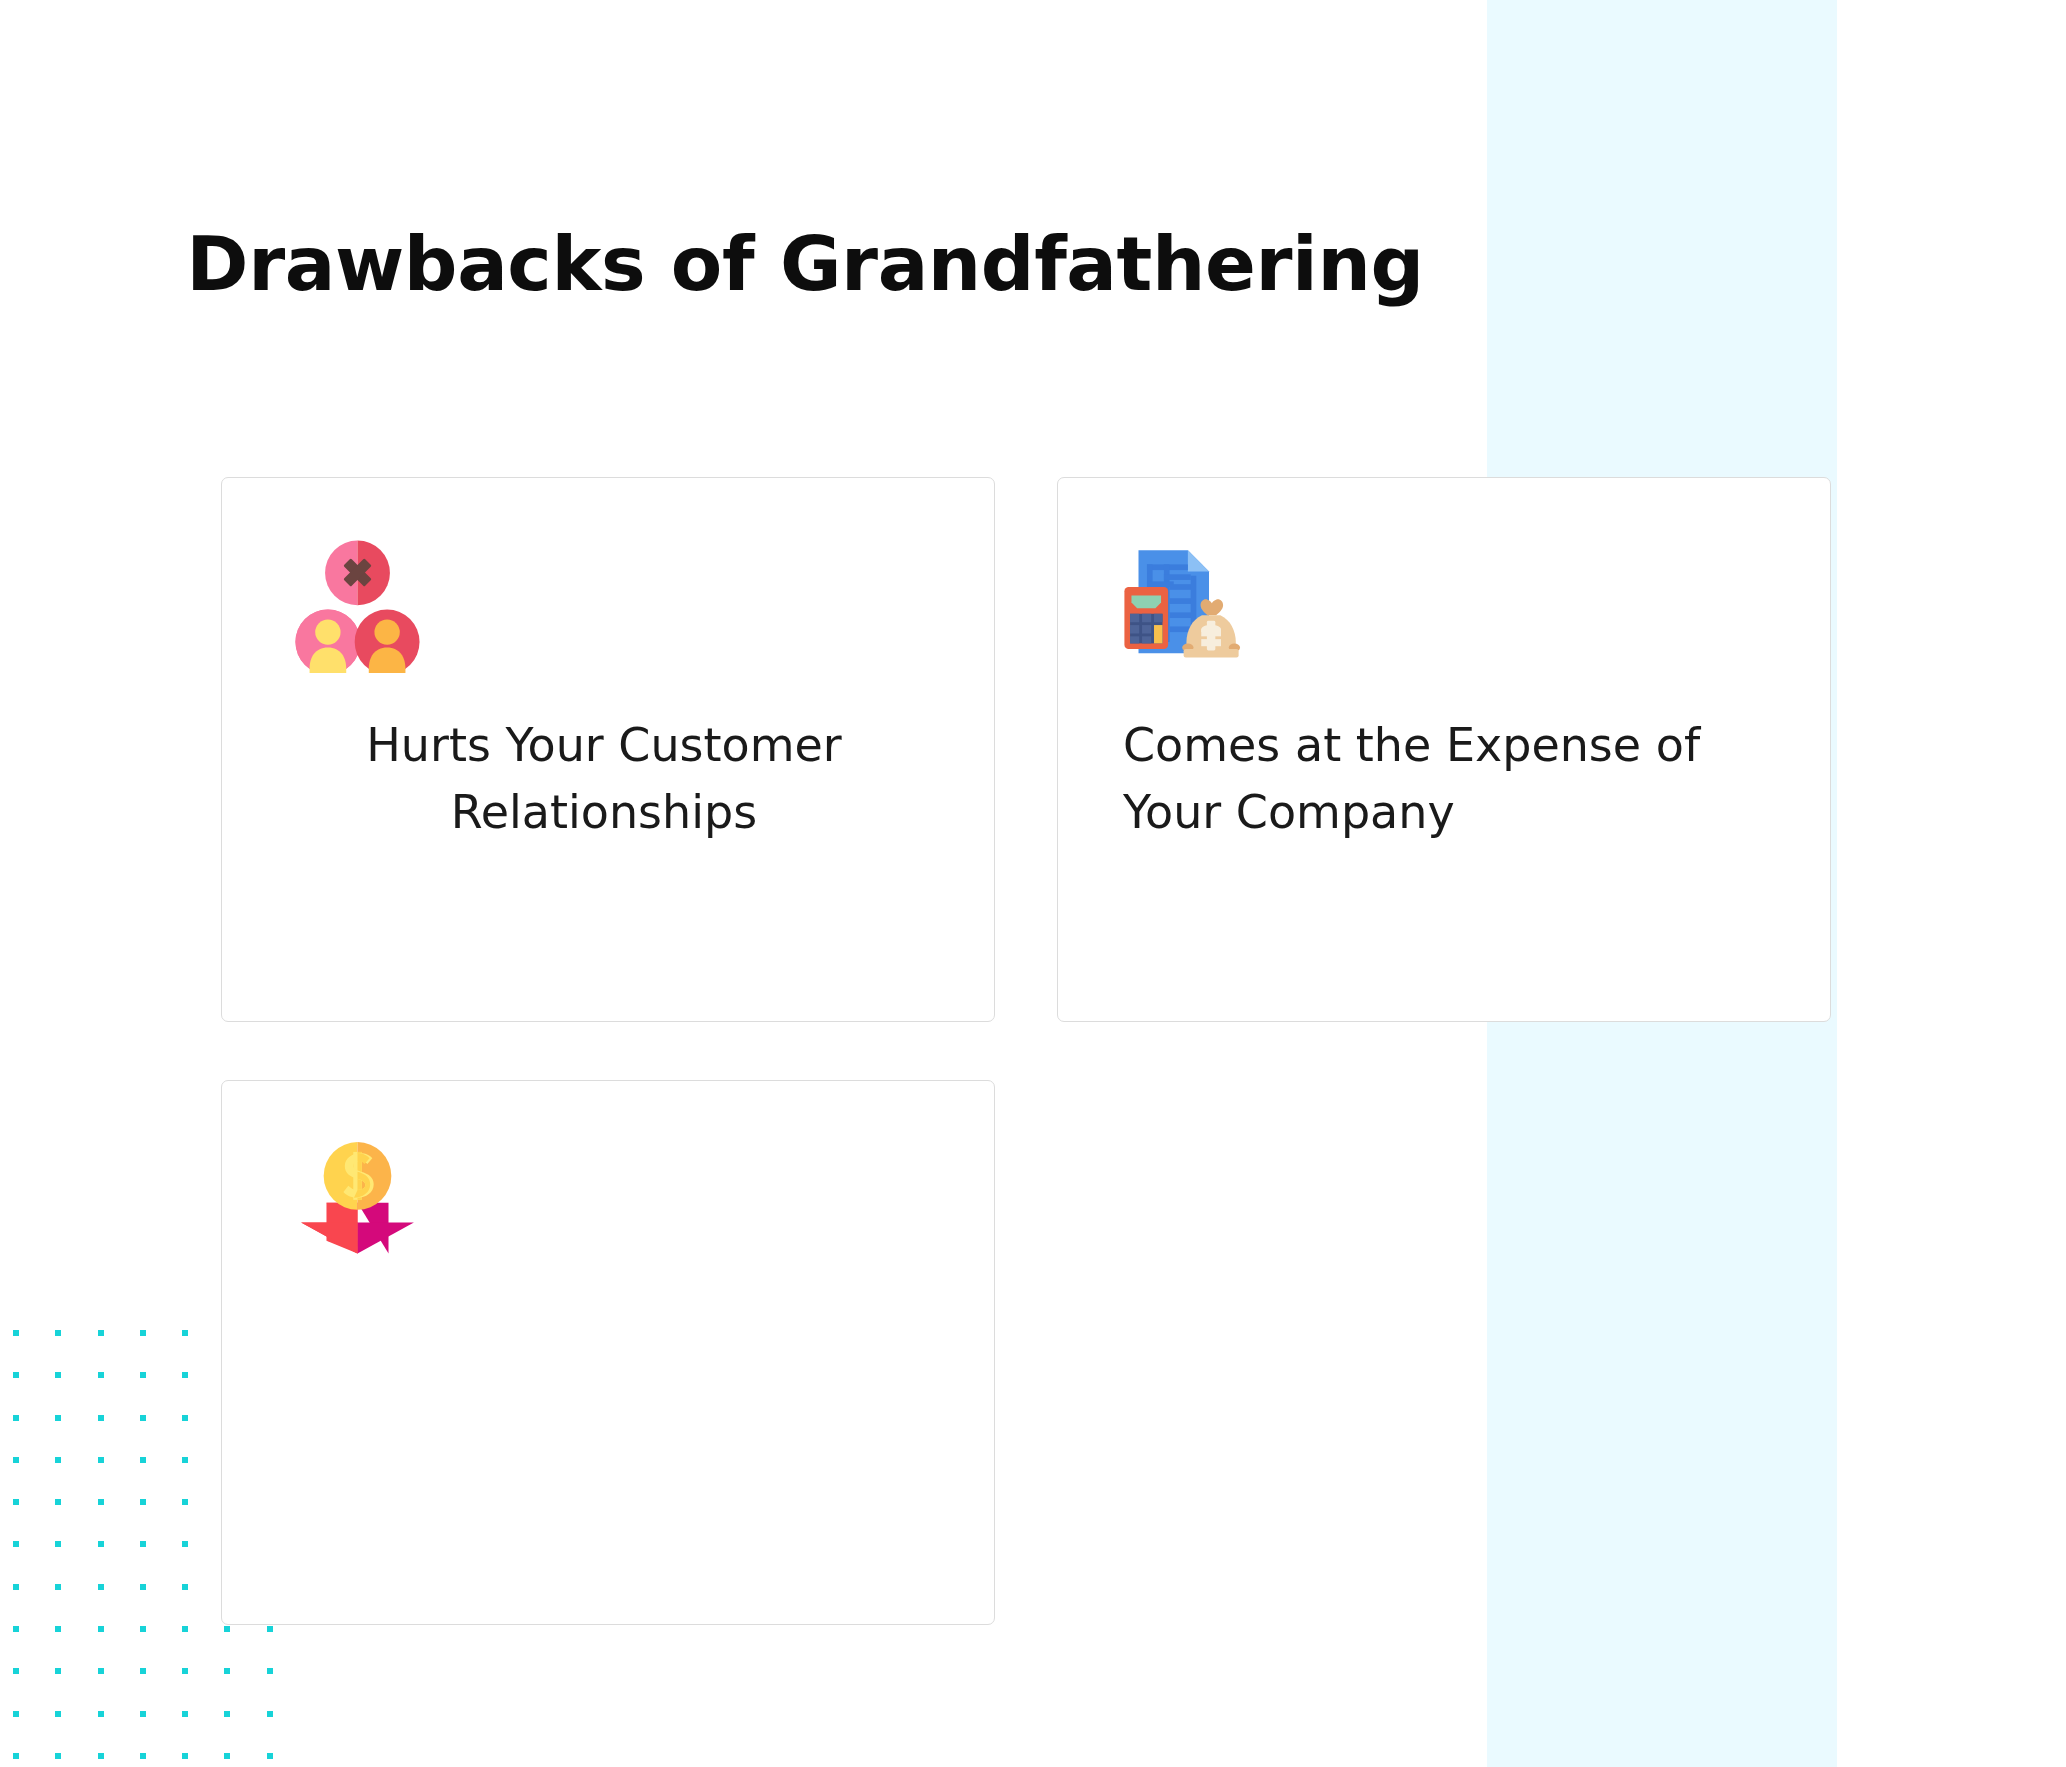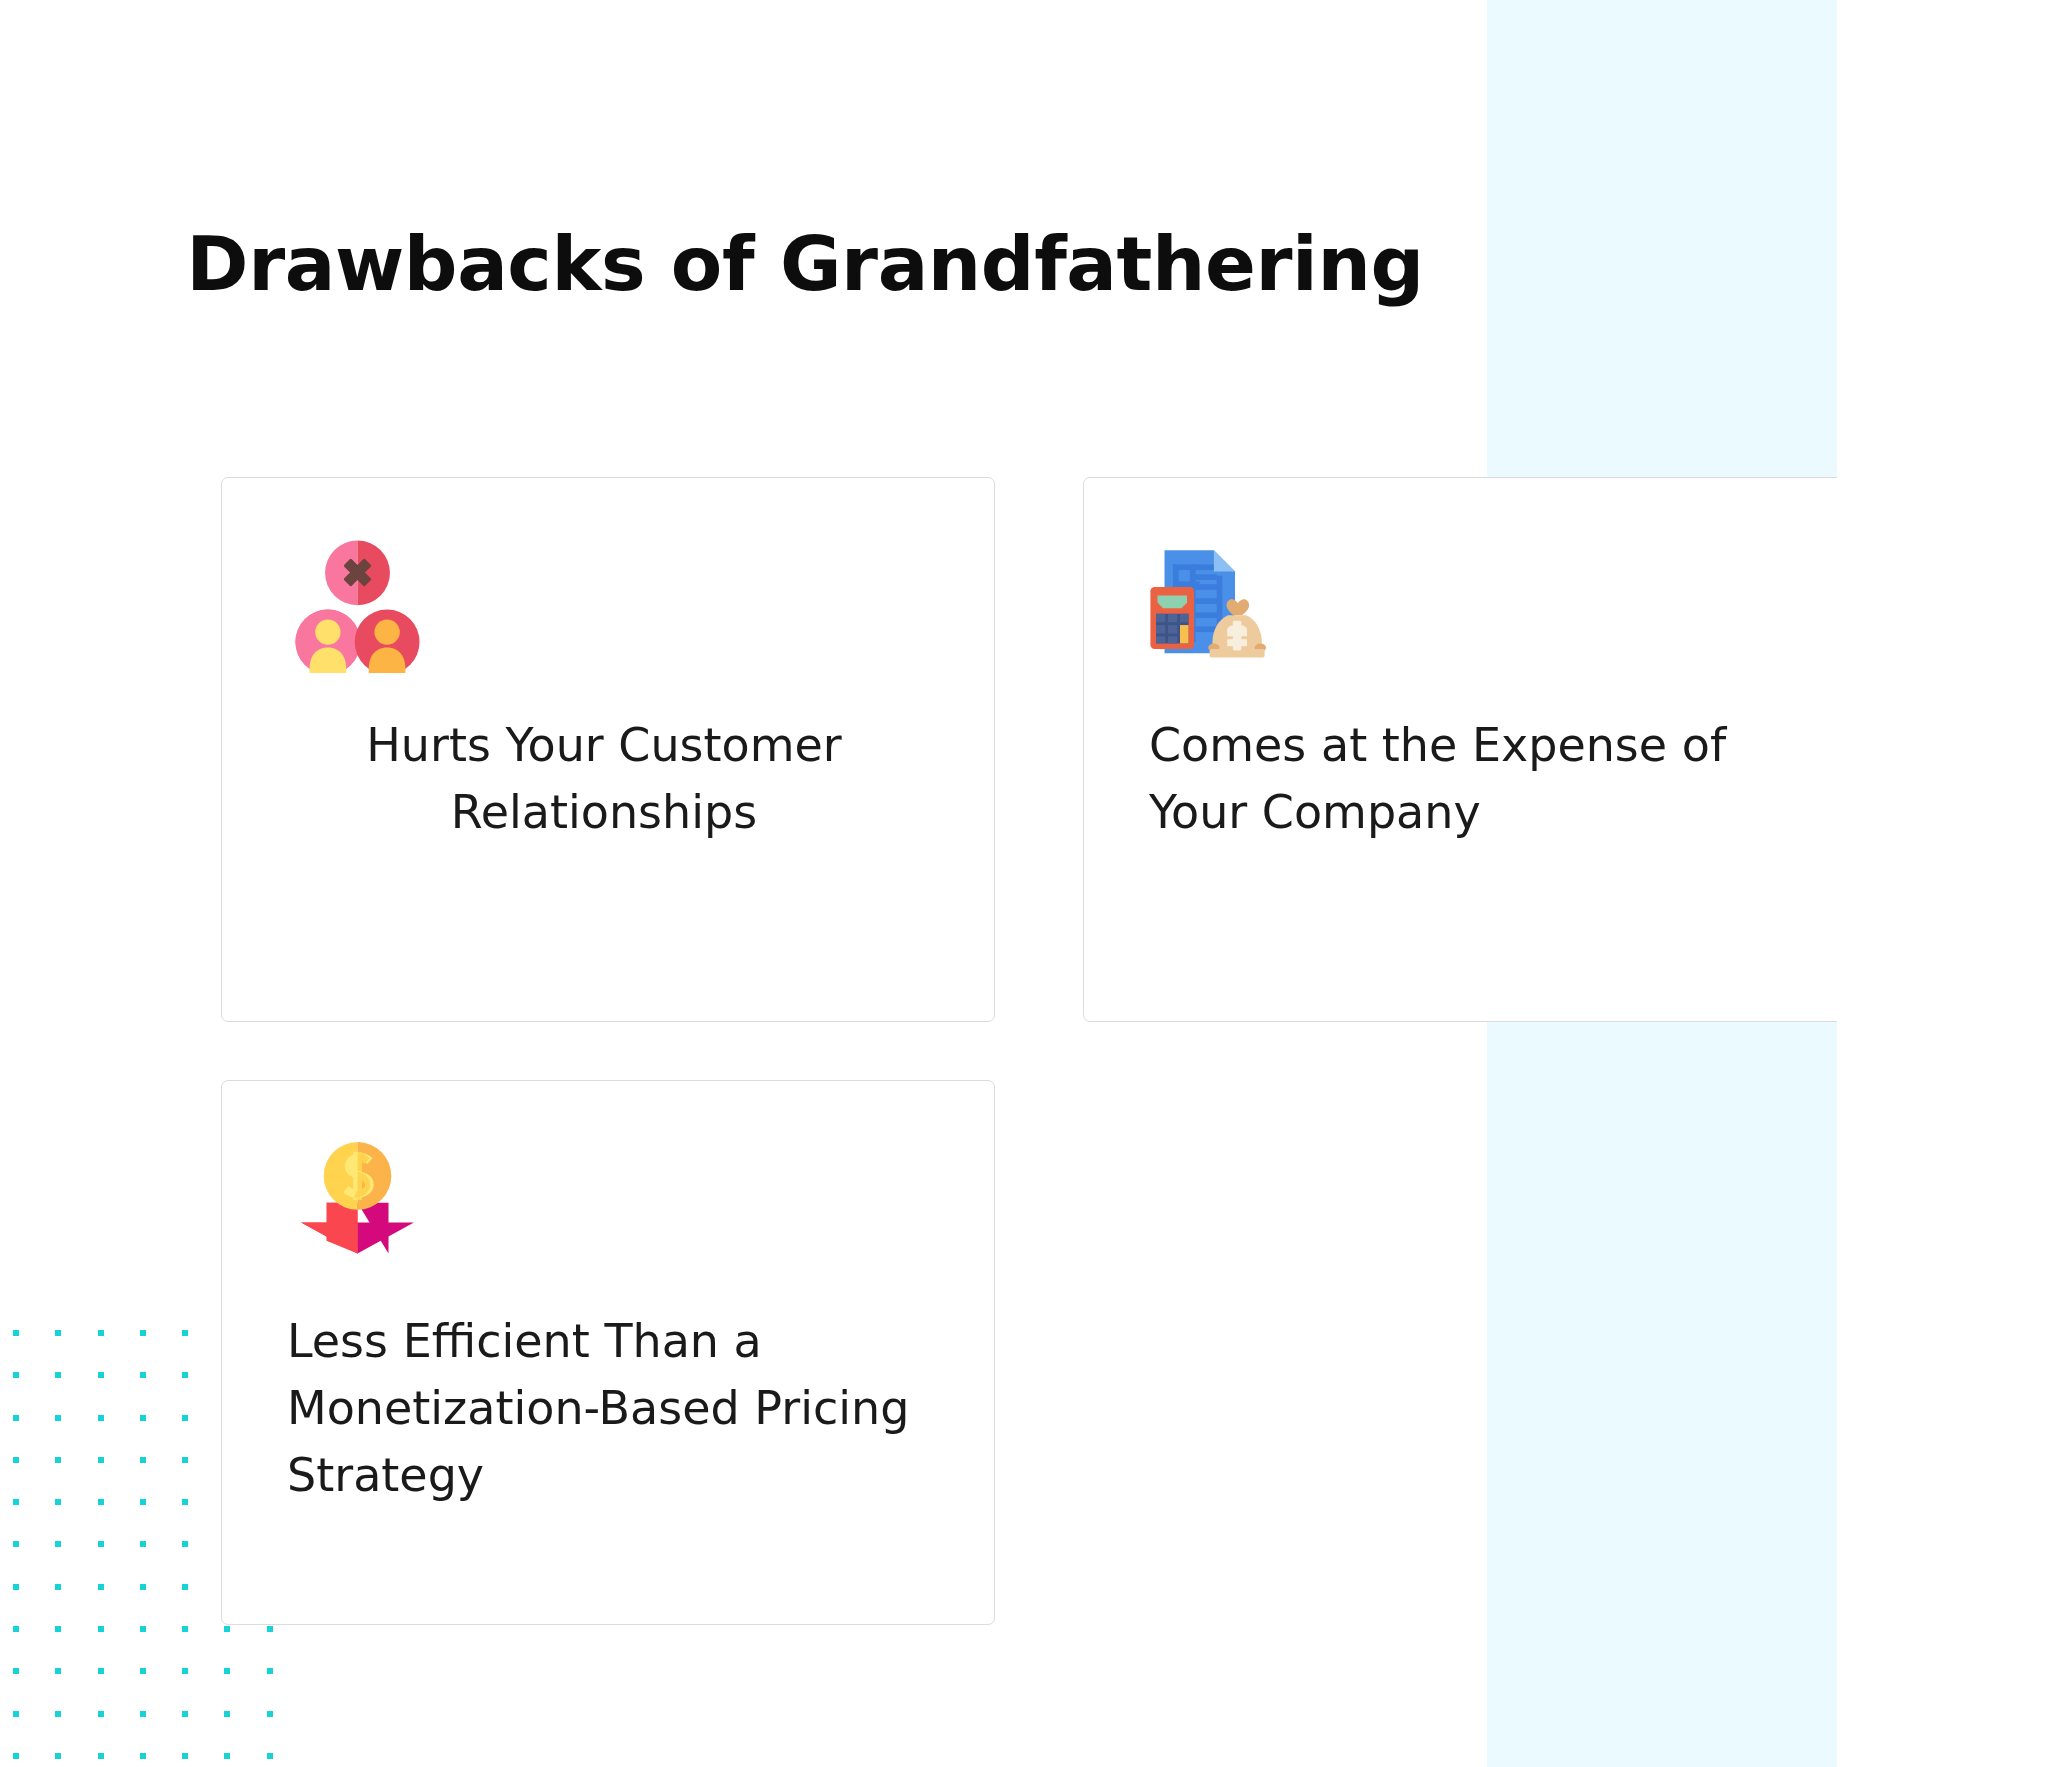--- a/index.html
+++ b/index.html
@@ -60,21 +60,21 @@
   }
 
   
   .card {
     position:absolute;
     background:#ffffff;
     border:1.4px solid #dcdcdc;
     border-radius:7px;
   }
   .card-1 { left:221px;  top:477px;  width:774px; height:545px; }
-  .card-2 { left:1083px; top:477px;  width:774px; height:545px; }
+  .card-2 { left:1057px; top:477px;  width:774px; height:545px; }
   .card-3 { left:221px;  top:1080px; width:774px; height:545px; }
 
   .card-icon {
     position:absolute;
     left:65px;
     top:54px;
     width:141px;
     height:141px;
   }
   .card-icon svg { display:block; width:100%; height:100%; }
@@ -258,17 +258,16 @@
         <path d="M100 10 A48 48 0 0 1 100 106 Z" fill="#fcb44a"></path>
         <g>
           <path d="M94 24 h12 v68 h-12 Z" fill="#ffe873"></path>
           <path d="M100 24 h6 v68 h-6 Z" fill="#ffd34e"></path>
           <path d="M82 44 c0 -12 12 -18 22 -18 c8 0 14 3 17 7 l-7 8 c-3 -3 -6 -4 -10 -4 c-6 0 -10 3 -10 7 c0 4 4 6 11 8 c11 3 18 8 18 18 c0 12 -11 19 -23 19 c-9 0 -16 -3 -20 -8 l7 -9 c4 4 8 6 13 6 c7 0 11 -3 11 -7 c0 -5 -5 -7 -12 -9 c-10 -3 -17 -8 -17 -18 z" fill="#ffe873"></path>
           <path d="M100 26 c8 0 14 3 17 7 l-7 8 c-3 -3 -6 -4 -10 -4 Z" fill="#ffd34e"></path>
           <path d="M100 52 c11 3 18 8 18 18 c0 12 -11 19 -23 19 l5 -11 c7 0 11 -3 11 -7 c0 -5 -5 -7 -11 -9 Z" fill="#ffd34e"></path>
         </g>
       </svg>
     </div>
-    <div class="card-text" style="color: rgb(26, 26, 26);">Less Efficient Than a Monetization-Based Pricing Strategy</div>
   </div>
 
 </div>
 
 
 </body></html>

